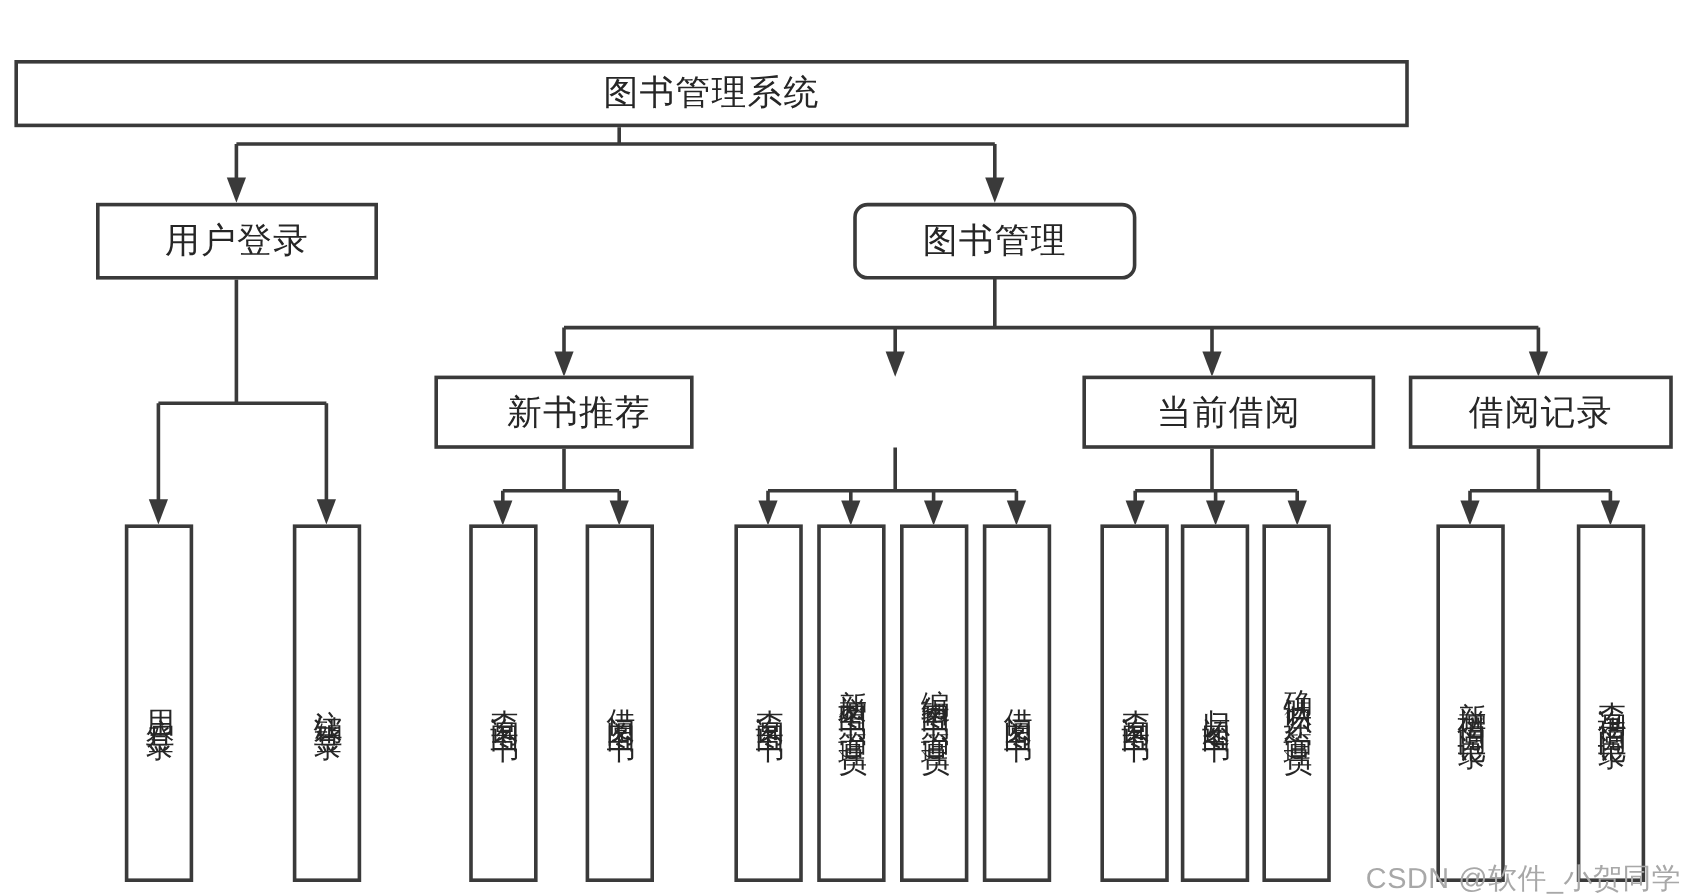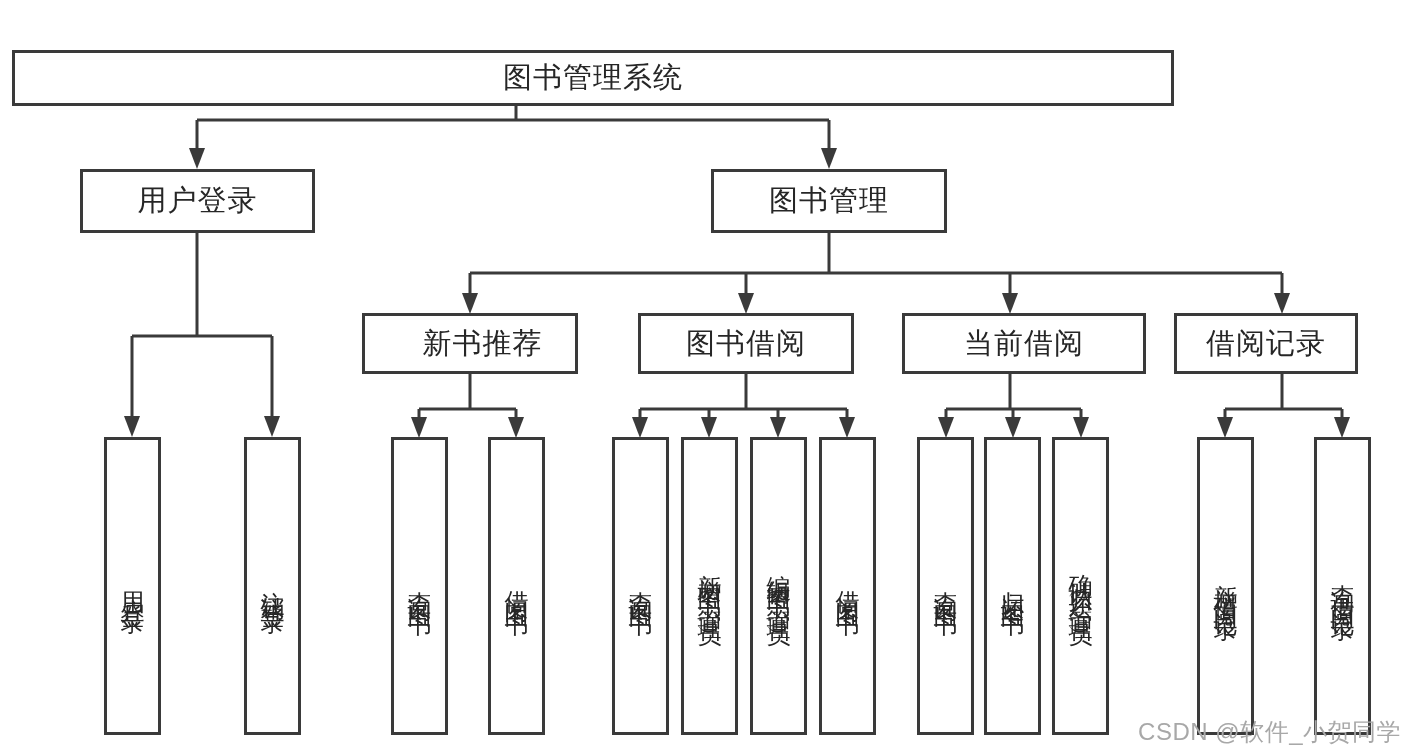--- a/index.html
+++ b/index.html
@@ -43,26 +43,26 @@
     text-orientation: mixed;
     font-size: 24px;
     letter-spacing: 7px;
     color: #262626;
     line-height: 1;
     white-space: nowrap;
   }
   
   #n-root   { left: 12px;   top: 3px;  width: 1162px; height: 56px; margin-top: 47px; }
   #n-login  { left: 80px;   top: 169px; width: 235px;  height: 64px; }
-  #n-mgmt   { left: 711px;  top: 169px; width: 236px;  height: 64px; }
+  #n-mgmt   { left: 711px;  top: 169px; width: 236px;  height: 64px; border-radius: 12px; }
 
   #n-l3-0   { left: 362px;  top: 313px; width: 216px;  height: 61px; padding-left: 25px; }
   #n-l3-1   { left: 638px;  top: 313px; width: 216px;  height: 61px; }
   #n-l3-2   { left: 902px;  top: 313px; width: 244px;  height: 61px; }
-  #n-l3-3   { left: 1174px; top: 313px; width: 184px;  height: 61px; }
+  #n-l3-3   { left: 1174px; top: 313px; width: 220px;  height: 61px; }
 
   .leaf     { top: 437px; width: 57px; height: 298px; }
   #n-login-0 { left: 104px; }
   #n-login-1 { left: 244px; }
   #n-xs-0   { left: 391px;  }
   #n-xs-1   { left: 488px;  }
   #n-jy-0   { left: 612px;  }
   #n-jy-1   { left: 681px;  }
   #n-jy-2   { left: 750px;  }
   #n-jy-3   { left: 819px;  }
@@ -133,23 +133,20 @@
   <div class="node hbox" id="n-login">
     <span>用户登录</span>
   </div>
   <div class="node hbox" id="n-mgmt">
     <span>图书管理</span>
   </div>
 
   <div class="node hbox" id="n-l3-0">
     <span>新书推荐</span>
   </div>
-  <div class="node hbox" id="n-l3-1">
-    <span>图书借阅</span>
-  </div>
   <div class="node hbox" id="n-l3-2">
     <span>当前借阅</span>
   </div>
   <div class="node hbox" id="n-l3-3">
     <span>借阅记录</span>
   </div>
 
   <div class="node vbox leaf" id="n-login-0">
     <span>用户登录</span>
   </div>

